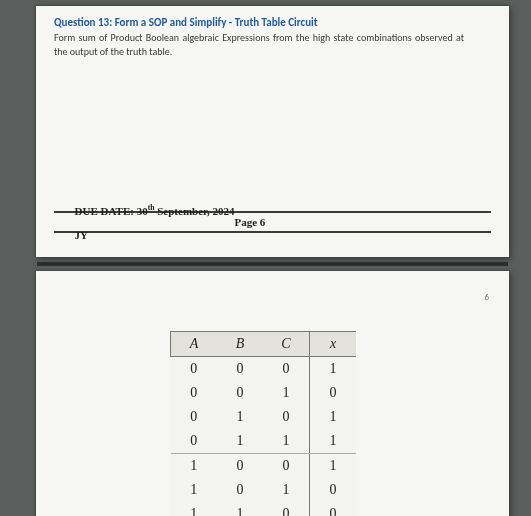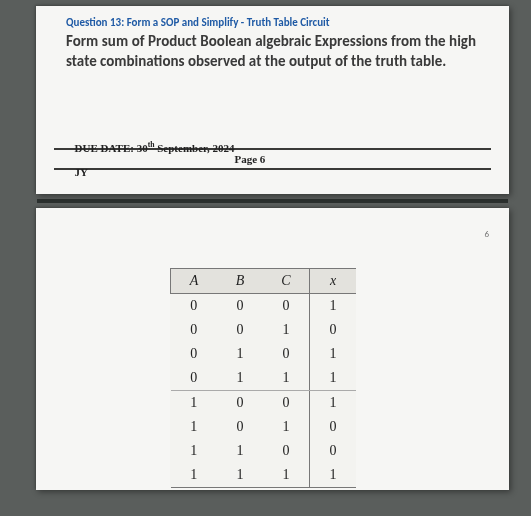--- a/index.html
+++ b/index.html
@@ -11,40 +11,39 @@
     overflow: hidden;
     position: relative;
     box-sizing: border-box;
     padding: 6px 22px 6px 36px;
   }
   .sheet {
     background: #f6f6f4;
     box-shadow: 2px 2px 6px rgba(0,0,0,.4), -1px -1px 2px rgba(0,0,0,.2);
   }
   .top-sheet {
-    height: 188px;
+    height: 251px;
     position: relative;
-    padding: 10px 18px 0 30px;
+    padding: 10px 18px 0 18px;
     box-sizing: border-box;
   }
   .question-title {
     font-family: Calibri, Arial, sans-serif;
     color: #1f5aa5;
     font-weight: 700;
     font-size: 11px;
     margin-bottom: 2px;
   }
   .question-body {
     font-family: Calibri, Arial, sans-serif;
     color: #3a3a3a;
-    font-size: 15px;
+    font-size: 10px;
     line-height: 1.35;
     text-align: justify;
     max-width: 410px;
-    font-weight: bold;
   }
   .footer-line {
     position: absolute;
     left: 18px; right: 18px;
     bottom: 24px;
     border-top: 2px solid #3a3a38;
     border-bottom: 2px solid #3a3a38;
     height: 18px;
     padding: 0 4px;
     display: flex;

